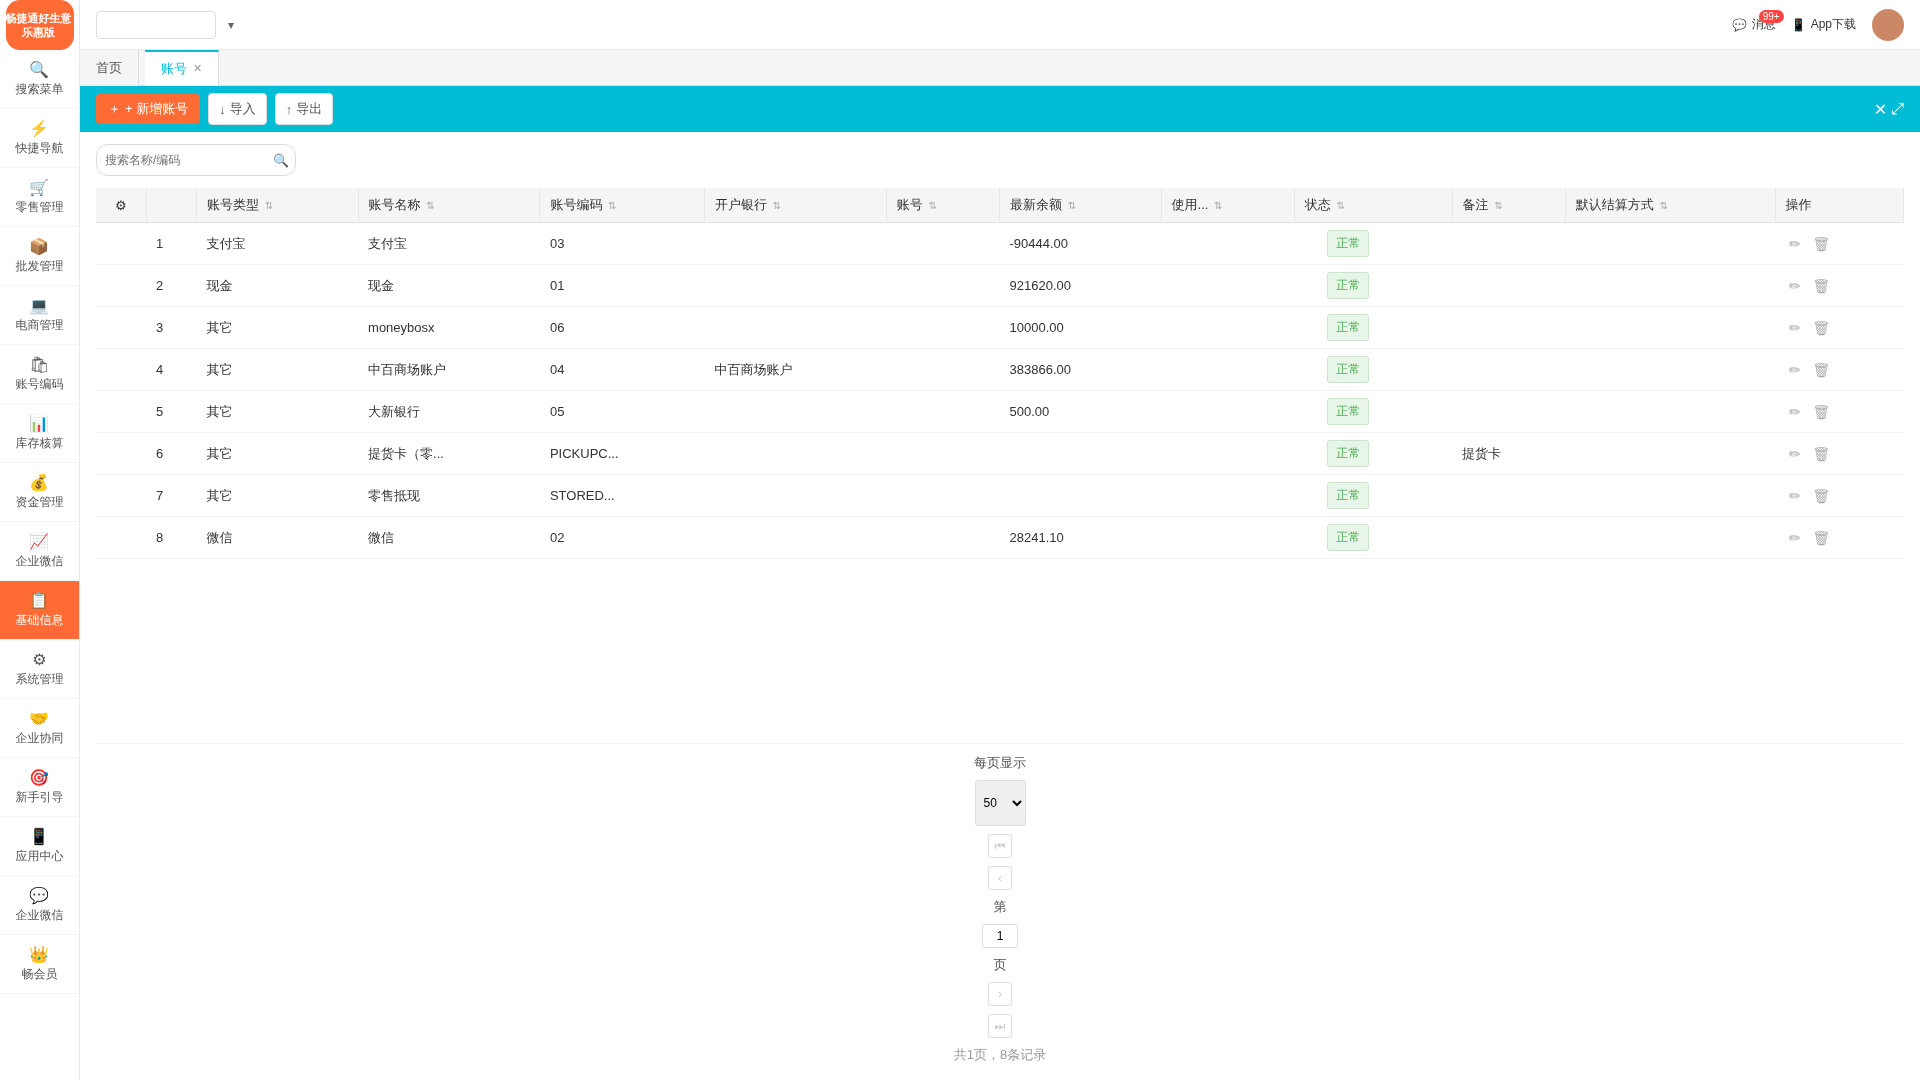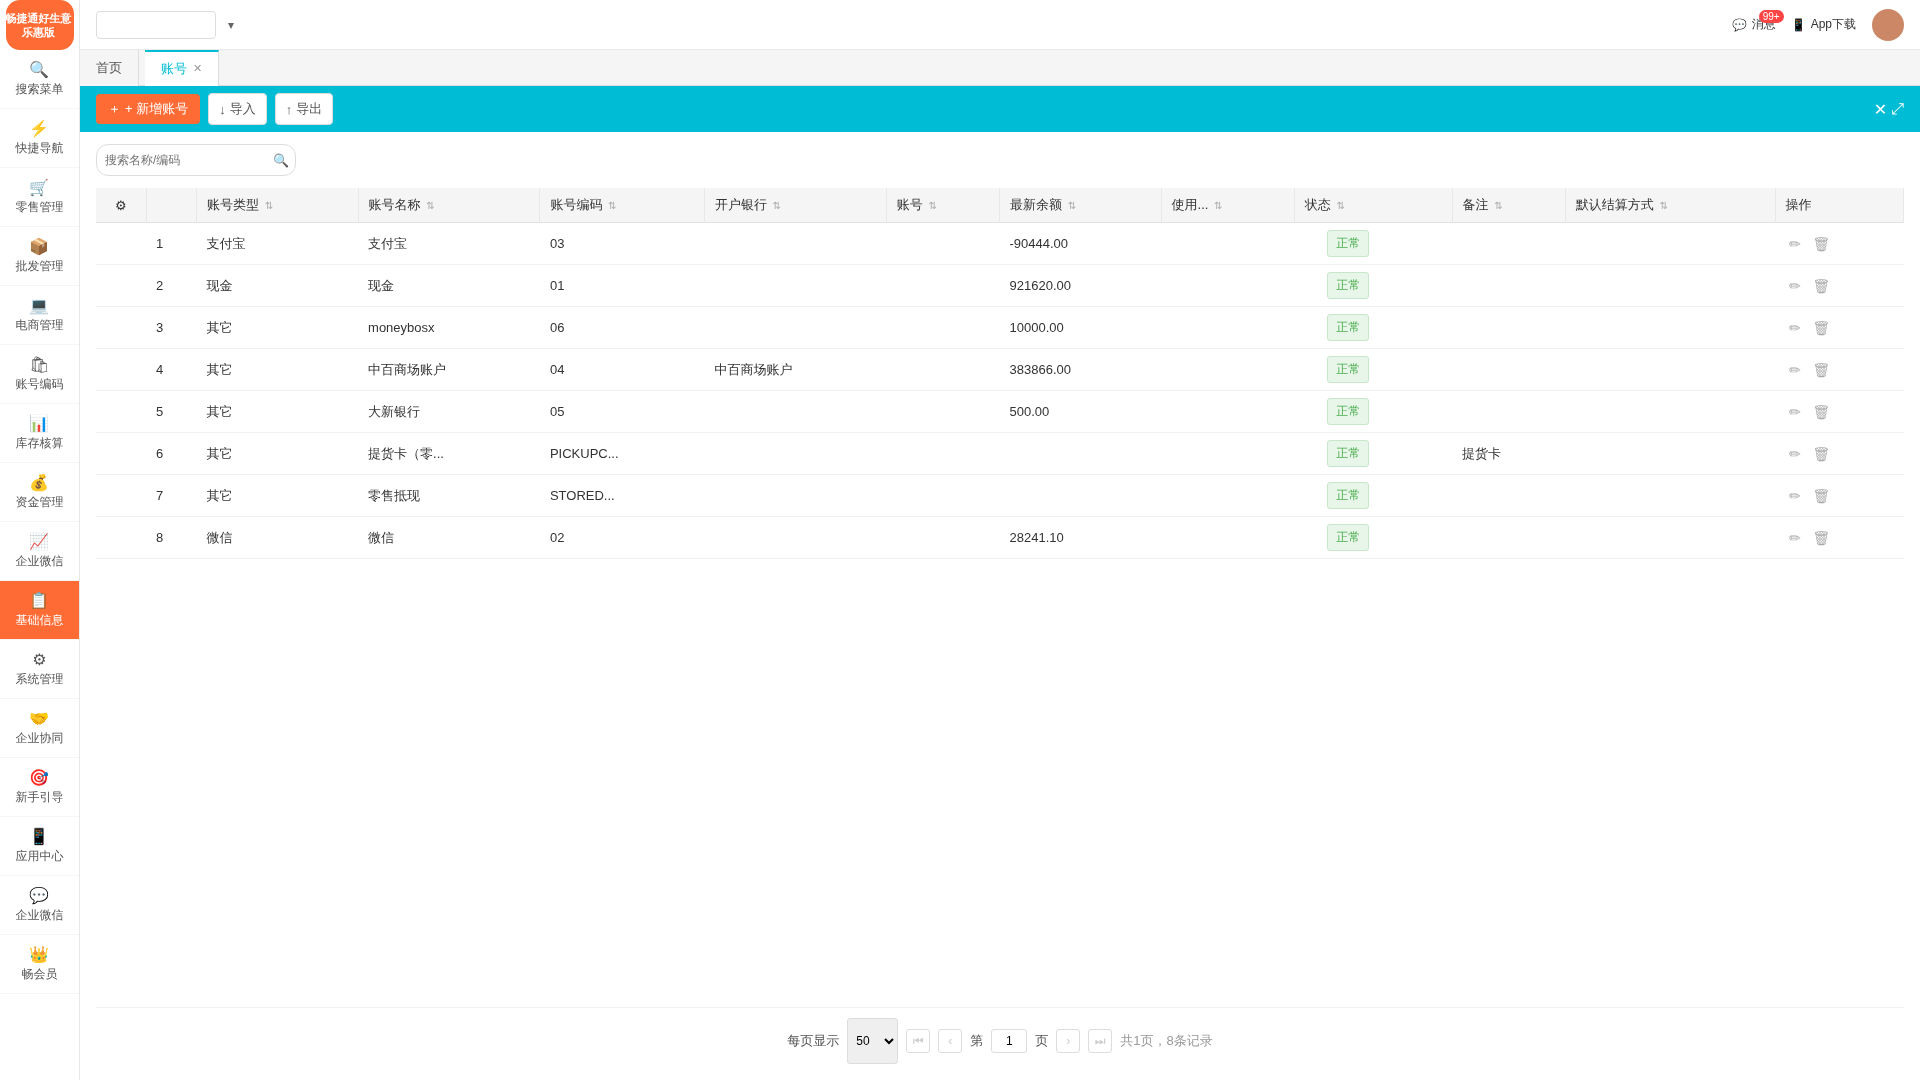--- a/index.html
+++ b/index.html
@@ -243,20 +243,21 @@
     .pagination {
       display: flex;
       align-items: center;
       justify-content: center;
       padding: 10px 0 4px;
       gap: 8px;
       font-size: 13px;
       color: #555;
       border-top: 1px solid #f0f0f0;
       margin-top: 8px;
+      flex-direction: column;
     }
     .pagination-label { color: #555; }
     .page-size-select {
       border: 1px solid #ddd;
       border-radius: 3px;
       padding: 14px 4px;
       font-size: 12px;
       cursor: pointer;
     }
     .page-btn {

